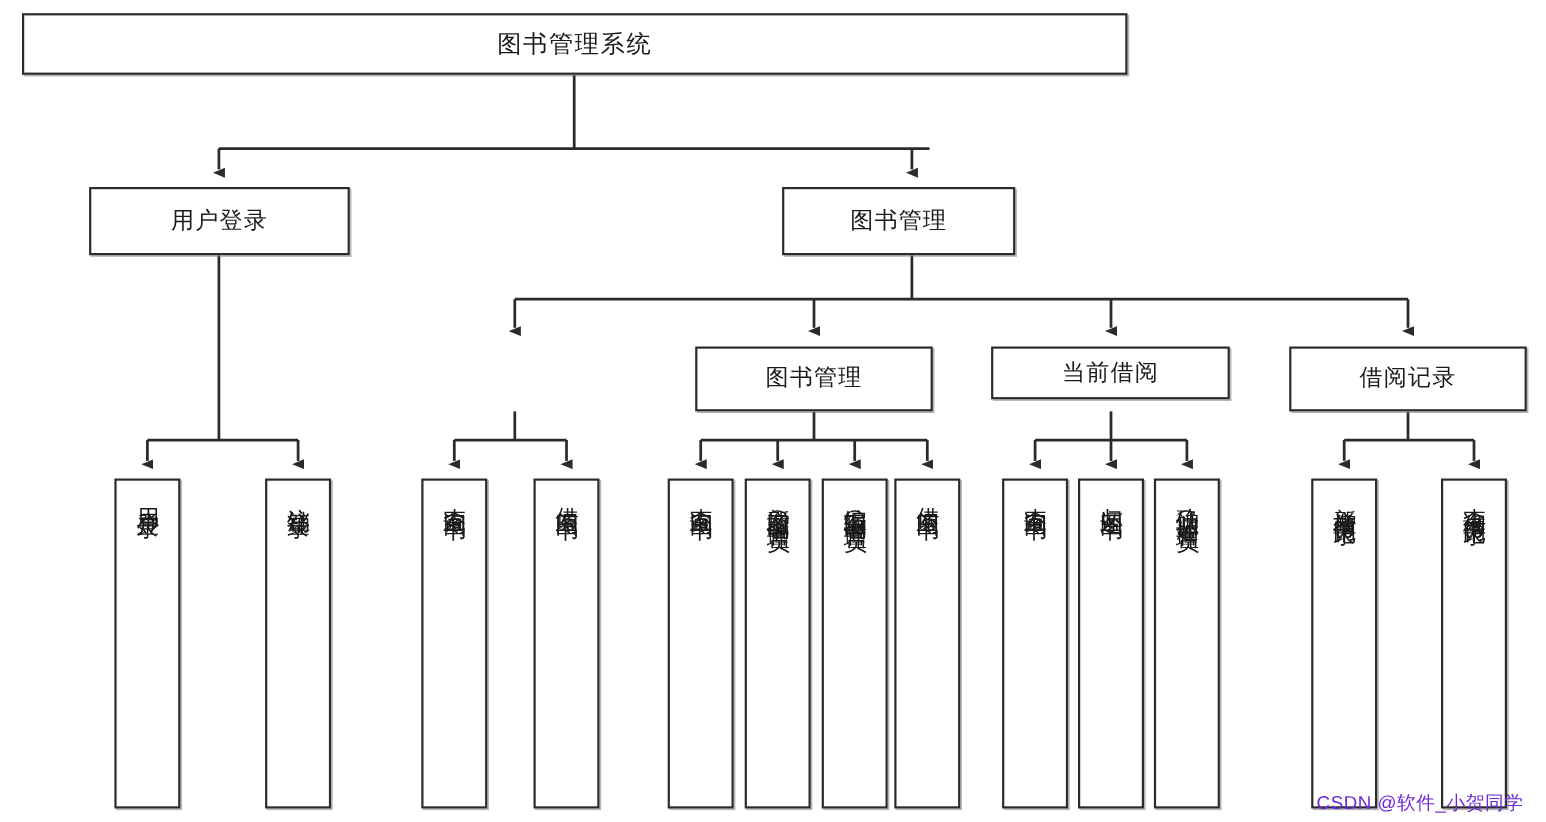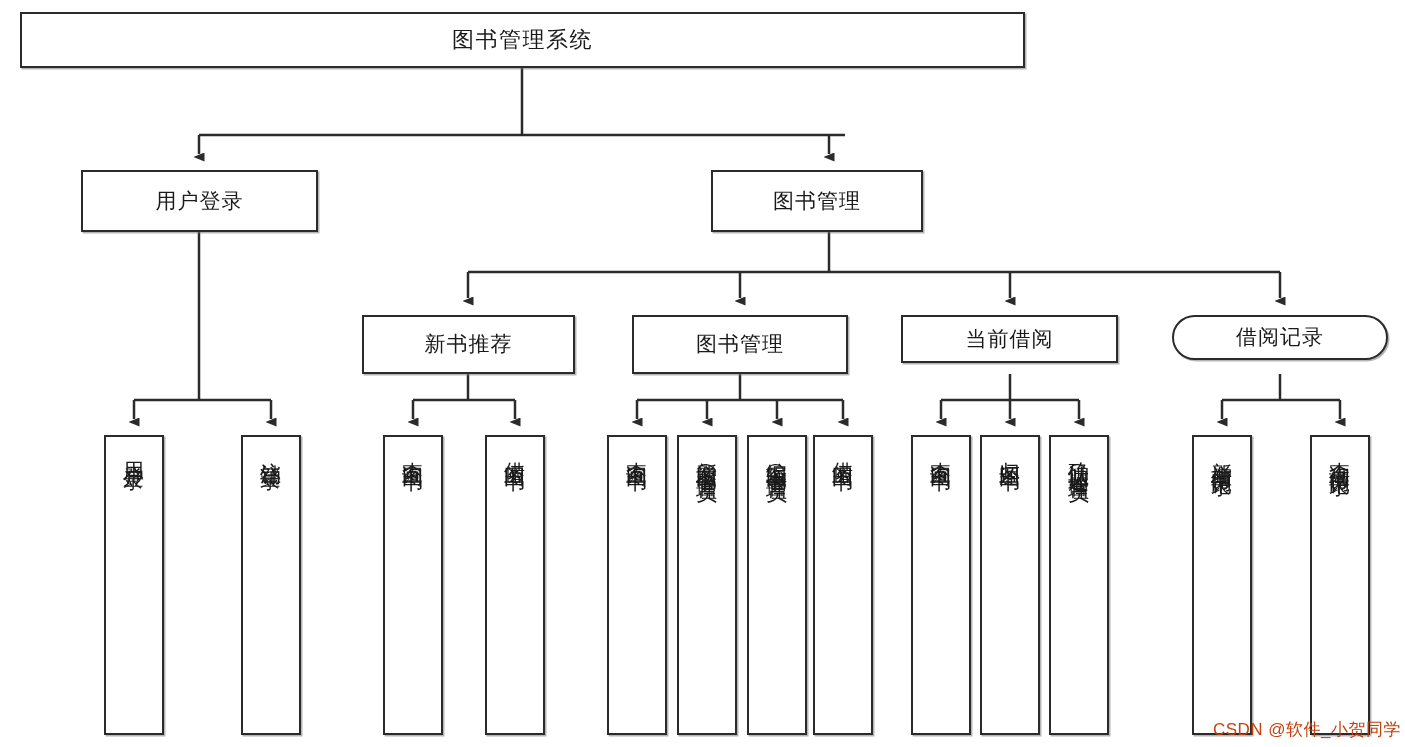--- a/index.html
+++ b/index.html
@@ -62,24 +62,24 @@
   .node.v .lbl {
     writing-mode: vertical-rl;
     text-orientation: upright;
     font-size: 21px;
     letter-spacing: 3px;
     line-height: 1;
     white-space: nowrap;
   }
   #watermark {
     position: absolute;
-    right: 4px;
+    right: 20px;
     bottom: 6px;
     font-size: 17px;
-    color: #c2410c;
+    color: #6d28d9;
     letter-spacing: 0.5px;
     z-index: 3;
     white-space: nowrap;
   }
 </style>
 </head>
 <body>
 
 <div id="canvas">
 
@@ -138,30 +138,27 @@
     <span class="lbl">图书管理系统</span>
   </div>
 
   <div class="node h" style="left:81px; top:170px; width:237px; height:62px;">
     <span class="lbl">用户登录</span>
   </div>
   <div class="node h" style="left:711px; top:170px; width:212px; height:62px;">
     <span class="lbl">图书管理</span>
   </div>
 
-  <div class="node h" style="left:362px; top:315px; width:213px; height:59px;">
-    <span class="lbl">新书推荐</span>
-  </div>
   <div class="node h" style="left:632px; top:315px; width:216px; height:59px;">
     <span class="lbl">图书管理</span>
   </div>
   <div class="node h" style="left:901px; top:315px; width:217px; height:48px;">
     <span class="lbl">当前借阅</span>
   </div>
-  <div class="node h" style="left:1172px; top:315px; width:216px; height:45px;border-radius:23px;">
+  <div class="node h" style="left:1172px; top:315px; width:216px; height:59px;">
     <span class="lbl">借阅记录</span>
   </div>
 
   <div class="node v" style="left:104px; top:435px; width:60px; height:300px;">
     <span class="lbl">用户登录</span>
   </div>
   <div class="node v" style="left:241px; top:435px; width:60px; height:300px;">
     <span class="lbl">注销登录</span>
   </div>
 

